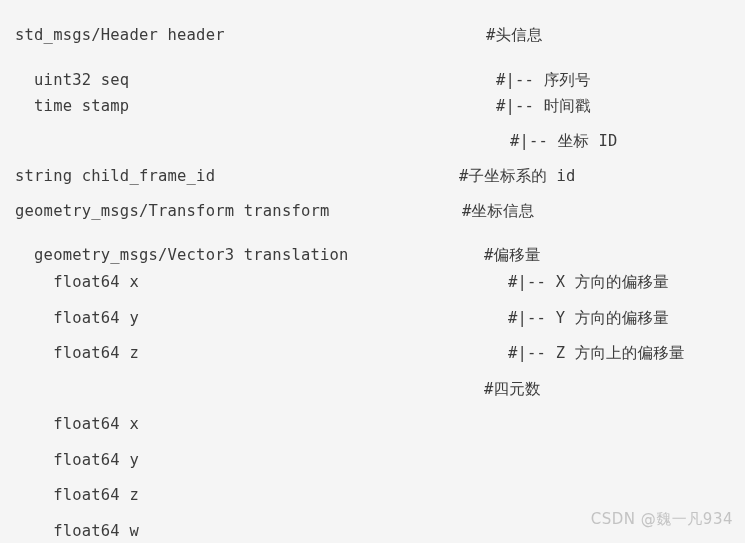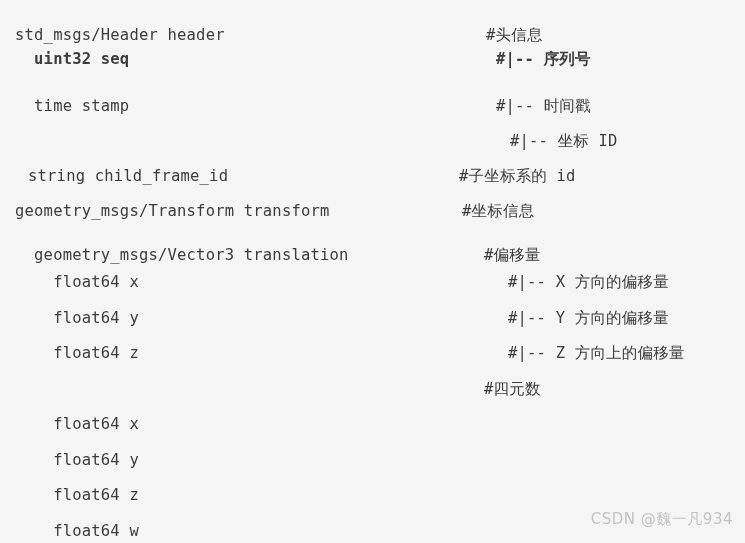--- a/index.html
+++ b/index.html
@@ -56,24 +56,24 @@
     letter-spacing: 0.5px;
     white-space: pre;
     text-align: center;
   }
 </style>
 </head>
 <body>
 
 <div id="msg-listing">
     <div class="msg-line" style="top: 18px;"><span class="field-col" style="left: 15px;">std_msgs/Header header</span><span class="comment-col" style="left: 486px;">#头信息</span></div>
-    <div class="msg-line" style="top: 42px; font-weight: bold;"><span class="field-col" style="left: 15px;">  uint32 seq</span><span class="comment-col" style="left: 496px;">#|-- 序列号</span></div>
+    <div class="msg-line" style="top: 63px;"><span class="field-col" style="left: 15px;">  uint32 seq</span><span class="comment-col" style="left: 496px;">#|-- 序列号</span></div>
     <div class="msg-line" style="top: 89px; padding-left: 42px;"><span class="field-col" style="left: 15px;">  time stamp</span><span class="comment-col" style="left: 496px;">#|-- 时间戳</span></div>
     <div class="msg-line" style="top: 124px;"><span class="comment-col" style="left: 510px;">#|-- 坐标 ID</span></div>
-    <div class="msg-line" style="top: 159px;"><span class="field-col" style="left: 28px;">string child_frame_id</span><span class="comment-col" style="left: 459px;">#子坐标系的 id</span></div>
+    <div class="msg-line" style="top: 159px;"><span class="field-col" style="left: 15px;">string child_frame_id</span><span class="comment-col" style="left: 459px;">#子坐标系的 id</span></div>
     <div class="msg-line" style="top: 194px; padding-left: 40px;"><span class="field-col" style="left: 15px;">geometry_msgs/Transform transform</span><span class="comment-col" style="left: 462px;">#坐标信息</span></div>
     <div class="msg-line" style="top: 238px;"><span class="field-col" style="left: 15px;">  geometry_msgs/Vector3 translation</span><span class="comment-col" style="left: 484px;">#偏移量</span></div>
     <div class="msg-line" style="top: 265px;"><span class="field-col" style="left: 15px;">    float64 x</span><span class="comment-col" style="left: 508px;">#|-- X 方向的偏移量</span></div>
     <div class="msg-line" style="top: 301px;"><span class="field-col" style="left: 15px;">    float64 y</span><span class="comment-col" style="left: 508px;">#|-- Y 方向的偏移量</span></div>
     <div class="msg-line" style="top: 336px;"><span class="field-col" style="left: 15px;">    float64 z</span><span class="comment-col" style="left: 508px;">#|-- Z 方向上的偏移量</span></div>
     <div class="msg-line" style="top: 372px;"><span class="comment-col" style="left: 484px;">#四元数</span></div>
     <div class="msg-line" style="top: 407px;"><span class="field-col" style="left: 15px;">    float64 x</span></div>
     <div class="msg-line" style="top: 443px;"><span class="field-col" style="left: 15px;">    float64 y</span></div>
     <div class="msg-line" style="top: 478px;"><span class="field-col" style="left: 15px;">    float64 z</span></div>
     <div class="msg-line" style="top: 514px;"><span class="field-col" style="left: 15px;">    float64 w</span></div>

